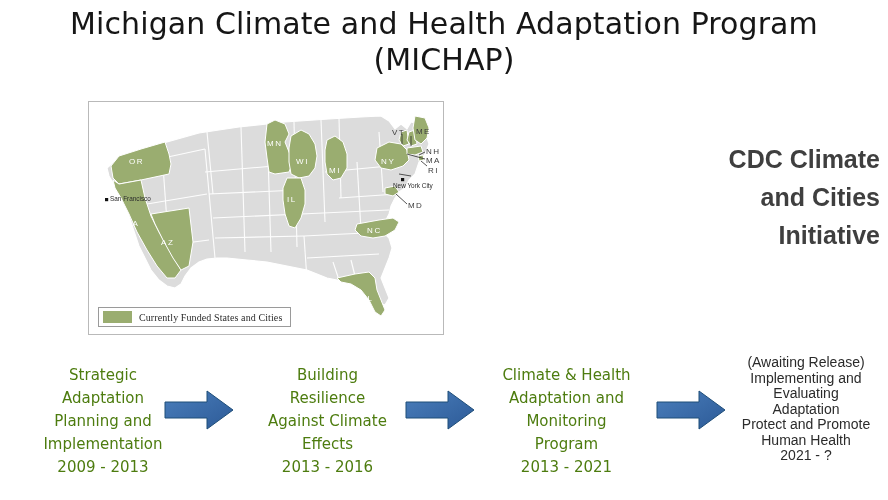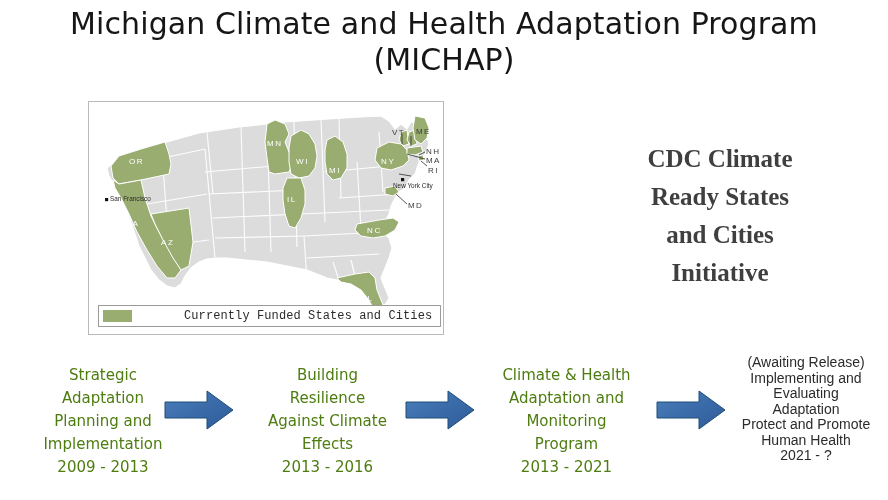--- a/index.html
+++ b/index.html
@@ -24,36 +24,36 @@
     position:absolute;left:88px;top:101px;width:356px;height:234px;
     border:1px solid #b9b9b9;background:#ffffff;box-sizing:border-box;
   }
   .map-frame svg{display:block;}
   .map-legend{
     position:absolute;left:9px;bottom:7px;
     border:1px solid #9a9a9a;background:#ffffff;
     padding:3px 8px 3px 4px;display:flex;align-items:center;gap:7px;
   }
   .legend-swatch{width:29px;height:12px;background:#9aad70;display:block;}
-  .legend-label{font-size:12px;color:#2b2b2b;white-space:nowrap;
-    font-family:Liberation Mono, monospace;letter-spacing:.1px;margin-left:45px;}
+  .legend-label{font-size:10px;color:#2b2b2b;white-space:nowrap;
+    font-family:Liberation Serif, serif;letter-spacing:.1px;}
 
   .st-label{font-size:8px;fill:#ffffff;letter-spacing:1.6px;
     font-family:"Liberation Sans", sans-serif;font-weight:400;}
   .st-label-d{font-size:8px;fill:#3c3c3c;letter-spacing:1.4px;
     font-family:"Liberation Sans", sans-serif;}
   .city-label{font-size:6.4px;fill:#2b2b2b;
     font-family:"Liberation Sans", sans-serif;}
 
   
   .cdc{
     position:absolute;left:560px;top:140px;width:320px;
-    text-align:center;font-size:25px;line-height:38px;
+    text-align:right;font-size:25px;line-height:38px;
     font-weight:bold;color:#3f3f3f;
-    font-family:Liberation Serif, serif;
+    font-family:Liberation Sans, sans-serif;
   }
   .cdc span{display:block;}
 
   
   .timeline{position:absolute;left:0;top:352px;width:888px;height:148px;}
   .tl-col{
     position:absolute;top:0;text-align:center;
     font-size:15px;line-height:23px;color:#4d7c0f;
     font-family:"DejaVu Sans", sans-serif;
   }
@@ -203,21 +203,20 @@
     </svg>
 
     <div class="map-legend">
       <span class="legend-swatch"></span>
       <span class="legend-label">Currently Funded States and Cities</span>
     </div>
   </div>
 
   <div class="cdc">
     <span>CDC Climate</span>
-    <span>Ready States</span>
     <span>and Cities</span>
     <span>Initiative</span>
   </div>
 
   <div class="timeline">
 
     <div class="tl-col c1">
       <span>Strategic</span>
       <span>Adaptation</span>
       <span>Planning and</span>

